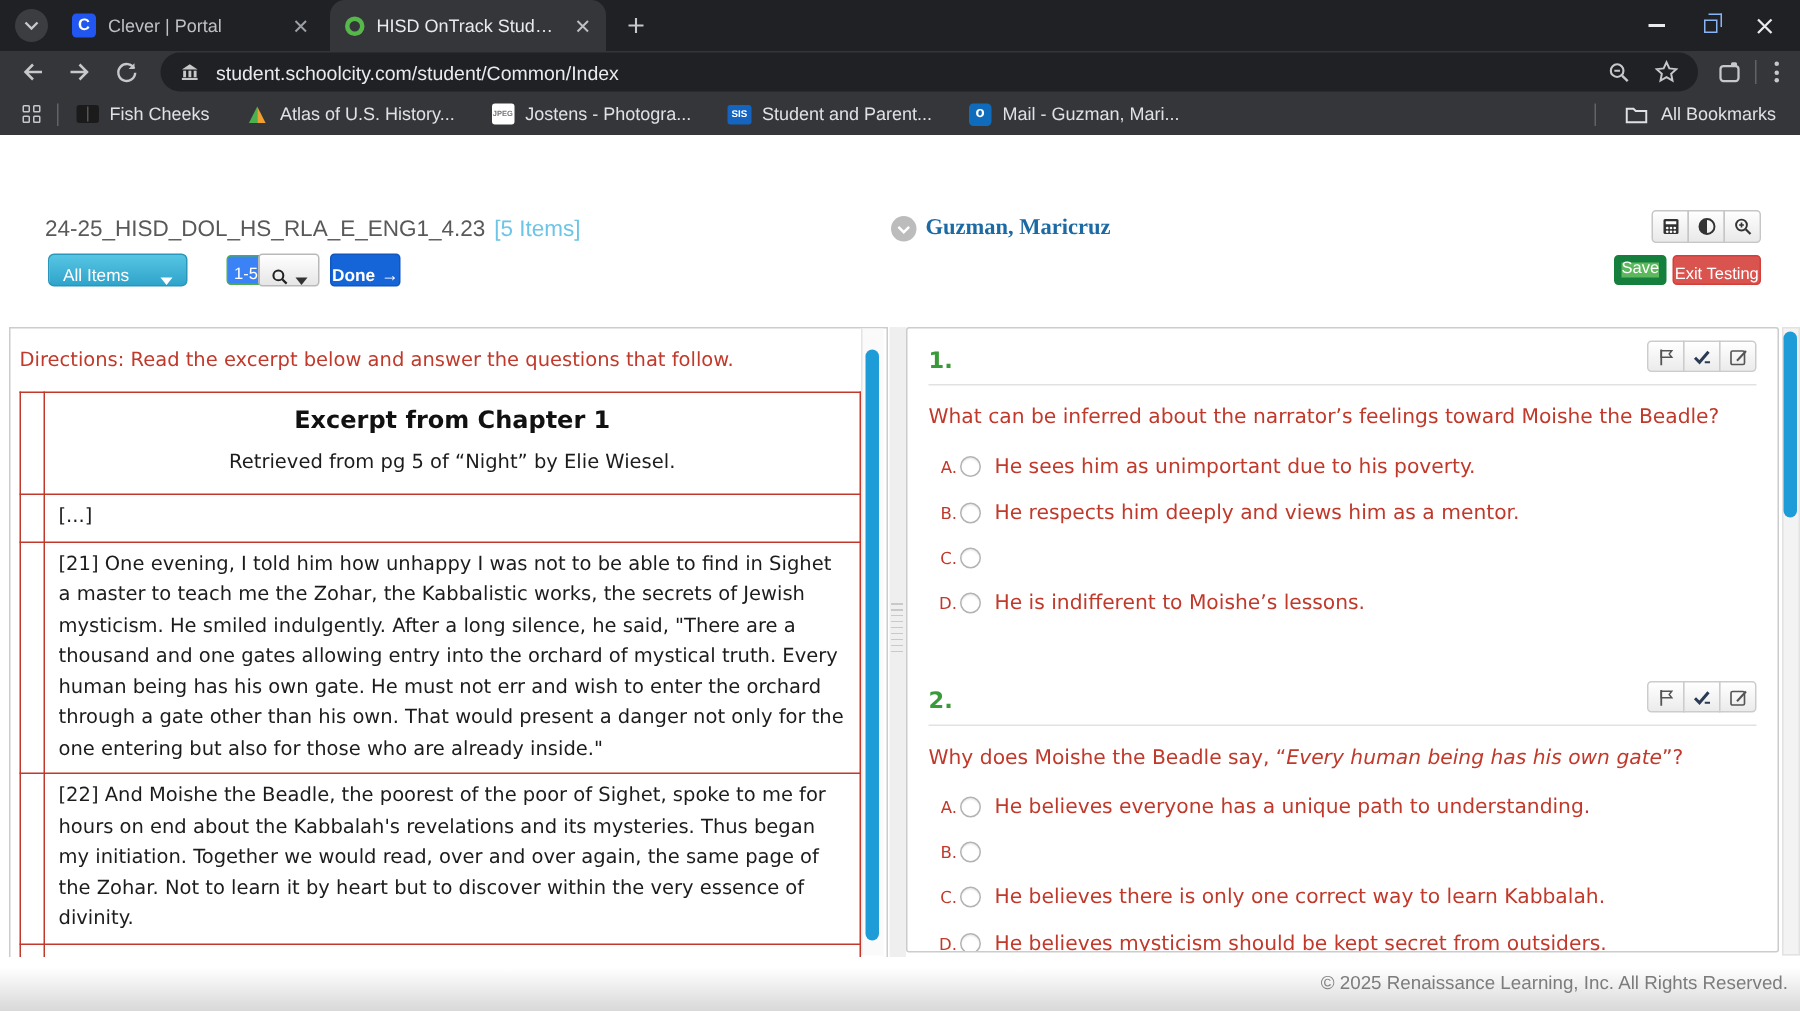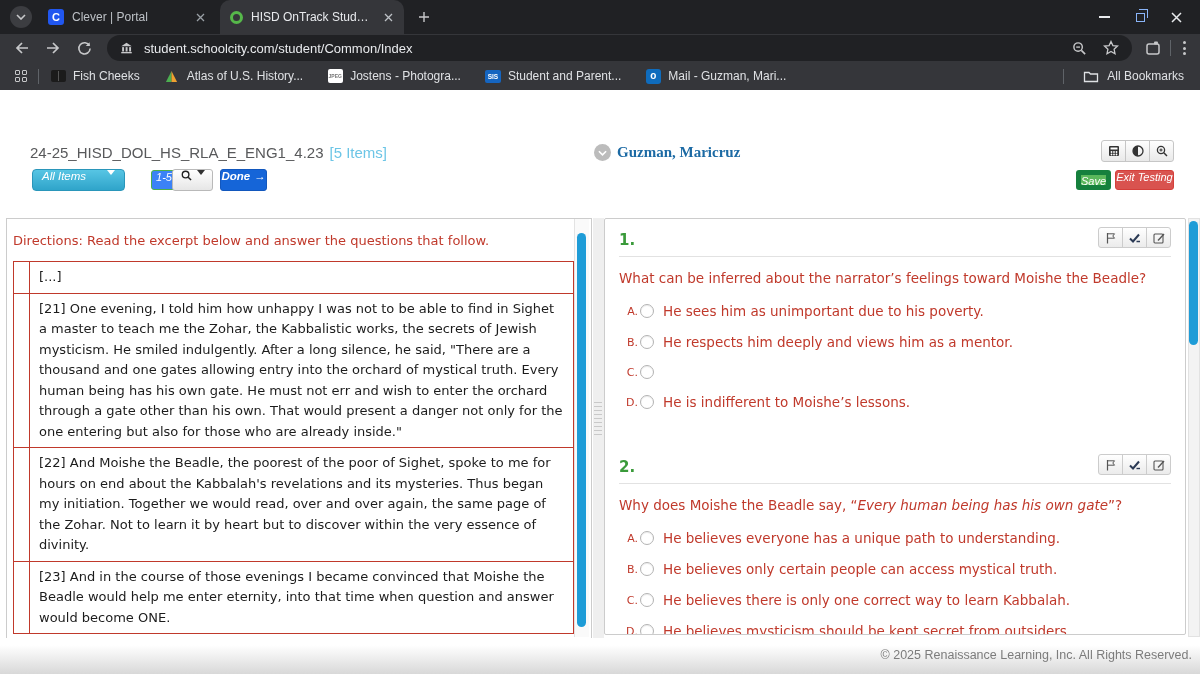--- a/index.html
+++ b/index.html
@@ -49,21 +49,21 @@
   .test-title { position:absolute; left:30px; top:144px; font-size:15px; color:#58595b; }
   .items-badge { color:#6cc5e6; margin-left:6px; }
   .student { position:absolute; left:594px; top:144px; display:flex; align-items:center; gap:6px; }
   .avatar { width:17px; height:17px; border-radius:50%; background:#bcbcbc; display:flex; align-items:center; justify-content:center; }
   .student-name { font-family:"Liberation Serif", serif; font-weight:bold; font-size:15px; color:#1c6aa4; }
   .tools-group { position:absolute; left:1101px; top:140px; display:flex; }
   .tool-btn { width:25px; height:22px; border:1px solid #c6c6c6; background:linear-gradient(#fefefe,#e9e9e9); display:flex; align-items:center; justify-content:center; margin-left:-1px; }
   .tool-btn:first-child { border-radius:3px 0 0 3px; margin-left:0; }
   .tool-btn:last-child { border-radius:0 3px 3px 0; }
 
-  .btn { display:flex; align-items:flex-start; justify-content:center; color:#fff; border-radius:3px; position:absolute; font-size:11.5px;font-style:italic; }
+  .btn { display:flex; align-items:flex-end; justify-content:center; color:#fff; border-radius:3px; position:absolute; font-size:11.5px; }
   .all-items-btn { left:32px; top:169px; width:93px; height:22px; background:linear-gradient(#57c5e4,#2fa4ca); border:1px solid #2a96ba; border-radius:4px; justify-content:flex-start; padding:0 9px; }
   .caret-w { width:0; height:0; border-left:4px solid transparent; border-right:4px solid transparent; border-top:5px solid #fff; margin-left:auto; }
   .caret-d { width:0; height:0; border-left:4px solid transparent; border-right:4px solid transparent; border-top:5px solid #333; }
   .range-btn { left:151px; top:170px; width:26px; height:20px; background:#3b82f6; border:1px solid #4cae4c; font-size:11px; }
   .search-btn { left:172px; top:169px; width:41px; height:22px; background:linear-gradient(#fff,#e6e6e6); border:1px solid #b9b9b9; gap:5px; }
   .done-btn { left:220px; top:169px; width:47px; height:22px; background:#1565d8; border:1px solid #1257bd; gap:4px; font-weight:bold; }
   .save-btn { left:1076px; top:170px; width:35px; height:20px; background:#5cb85c; border:5px solid #15803d; font-size:11px; }
   .exit-btn { left:1115px; top:170px; width:59px; height:20px; background:#d9534f; border:1px solid #d43f3a; font-size:11px; }
 
   
@@ -314,20 +314,27 @@
     <span>Save</span>
   </div>
 <div class="btn exit-btn">
     <span>Exit Testing</span>
   </div>
 
 <div class="left-panel content-font">
   <div class="directions">Directions: Read the excerpt below and answer the questions that follow.</div>
   <table class="passage-table">
     <tbody>
+        <tr>
+      <td class="gut"></td>
+      <td class="p-head">
+        <div class="p-title">Excerpt from Chapter 1</div>
+        <div class="p-sub">Retrieved from pg 5 of “Night” by Elie Wiesel.</div>
+      </td>
+    </tr>
     <tr>
           <td class="gut"></td>
           <td>[...]</td>
         </tr>
     <tr>
           <td class="gut"></td>
           <td>[21] One evening, I told him how unhappy I was not to be able to find in Sighet a master to teach me the Zohar, the Kabbalistic works, the secrets of Jewish mysticism. He smiled indulgently. After a long silence, he said, "There are a thousand and one gates allowing entry into the orchard of mystical truth. Every human being has his own gate. He must not err and wish to enter the orchard through a gate other than his own. That would present a danger not only for the one entering but also for those who are already inside."</td>
         </tr>
     <tr>
           <td class="gut"></td>
@@ -425,21 +432,20 @@
     </div>
     <div class="options">
       <div class="option">
         <span class="opt-letter">A.</span>
         <span class="radio"></span>
         <span class="opt-text">He believes everyone has a unique path to understanding.</span>
       </div>
       <div class="option">
         <span class="opt-letter">B.</span>
         <span class="radio"></span>
-        <span class="opt-text">He believes only certain people can access mystical truth.</span>
       </div>
       <div class="option">
         <span class="opt-letter">C.</span>
         <span class="radio"></span>
         <span class="opt-text">He believes there is only one correct way to learn Kabbalah.</span>
       </div>
       <div class="option">
         <span class="opt-letter">D.</span>
         <span class="radio"></span>
         <span class="opt-text">He believes mysticism should be kept secret from outsiders.</span>

